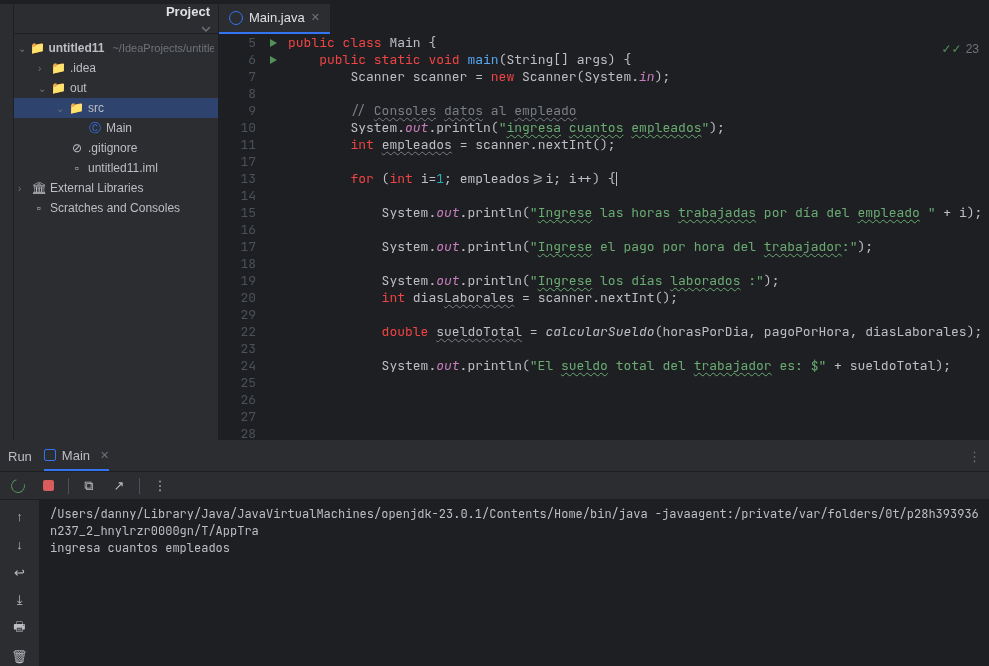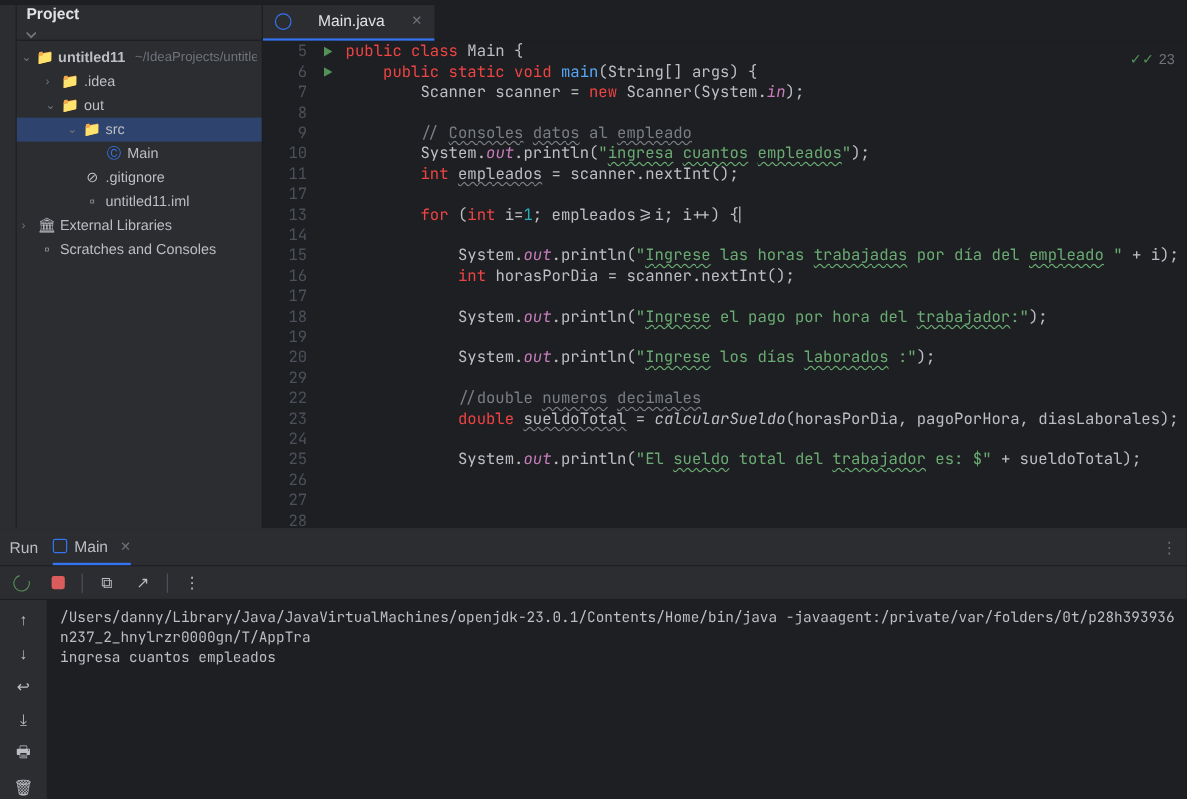--- a/index.html
+++ b/index.html
@@ -35,21 +35,21 @@
     .sidebar {
       width: 205px;
       background: #2b2d30;
       border-right: 1px solid #1e1f22;
       display: flex;
       flex-direction: column;
     }
     .sidebar-header {
       height: 30px;
       display: flex;
-      align-items: flex-start;
+      align-items: flex-end;
       padding: 0 8px;
       gap: 6px;
       border-bottom: 1px solid #1e1f22;
       flex-direction: column;
     }
     .sidebar-header-title {
       font-weight: 600;
       color: #dfe1e5;
     }
     .chevron-icon {
@@ -108,21 +108,21 @@
       height: 30px;
       display: flex;
       align-items: center;
       background: #1e1f22;
       border-bottom: 1px solid #1e1f22;
     }
     .editor-tab {
       height: 30px;
       display: flex;
       align-items: center;
-      gap: 22px;
+      gap: 6px;
       padding: 0 10px;
       background: #2b2d30;
       border-bottom: 2px solid #3574f0;
       color: #dfe1e5;
     }
     .editor-tab .tab-icon {
       width: 14px;
       height: 14px;
       border-radius: 50%;
       border: 1.5px solid #3574f0;
@@ -431,27 +431,26 @@
         <div class="code-line">    <span class="kw">public static void</span> <span style="color:#56a8f5">main</span>(String[] args) {</div>
         <div class="code-line">        Scanner scanner = <span class="kw">new</span> Scanner(System.<span class="id-italic">in</span>);</div>
         <div class="code-line"></div>
         <div class="code-line">        <span class="comment">// <span class="typo-gray">Consoles</span> <span class="typo-gray">datos</span> al <span class="typo-gray">empleado</span></span></div>
         <div class="code-line">        System.<span class="id-italic">out</span>.println(<span class="str">"<span class="typo">ingresa</span> <span class="typo">cuantos</span> <span class="typo">empleados</span>"</span>);</div>
         <div class="code-line">        <span class="kw">int</span> <span class="typo-gray">empleados</span> = scanner.nextInt();</div>
         <div class="code-line"></div>
         <div class="code-line">        <span class="kw">for</span> (<span class="kw">int</span> i=<span class="num">1</span>; empleados&gt;=i; i++) {<span class="cursor-caret"></span></div>
         <div class="code-line"></div>
         <div class="code-line">            System.<span class="id-italic">out</span>.println(<span class="str">"<span class="typo">Ingrese</span> las horas <span class="typo">trabajadas</span> por día del <span class="typo">empleado</span> "</span> + i);</div>
-        <div class="code-line">            <span class="kw">int</span> horasPorDia = scanner.nextInt();</div>
         <div class="code-line"></div>
         <div class="code-line">            System.<span class="id-italic">out</span>.println(<span class="str">"<span class="typo">Ingrese</span> el pago por hora del <span class="typo">trabajador</span>:"</span>);</div>
         <div class="code-line"></div>
         <div class="code-line">            System.<span class="id-italic">out</span>.println(<span class="str">"<span class="typo">Ingrese</span> los días <span class="typo">laborados</span> :"</span>);</div>
-        <div class="code-line"></div>
-        <div class="code-line">            <span class="comment">//double <span class="typo-gray">numeros</span> <span class="typo-gray">decimales</span></span></div>
+        <div class="code-line">            <span class="kw">int</span> dias<span class="typo-gray">Laborales</span> = scanner.nextInt();</div>
+        <div class="code-line"></div>
         <div class="code-line">            <span class="kw">double</span> <span class="typo-gray">sueldoTotal</span> = <span class="call">calcularSueldo</span>(horasPorDia, pagoPorHora, diasLaborales);</div>
         <div class="code-line"></div>
         <div class="code-line">            System.<span class="id-italic">out</span>.println(<span class="str">"El <span class="typo">sueldo</span> total del <span class="typo">trabajador</span> es: $"</span> + sueldoTotal);</div>
       </div>
     </div>
   </div>
 </div>
 
 <div class="run-panel">
   <div class="run-tabs">

